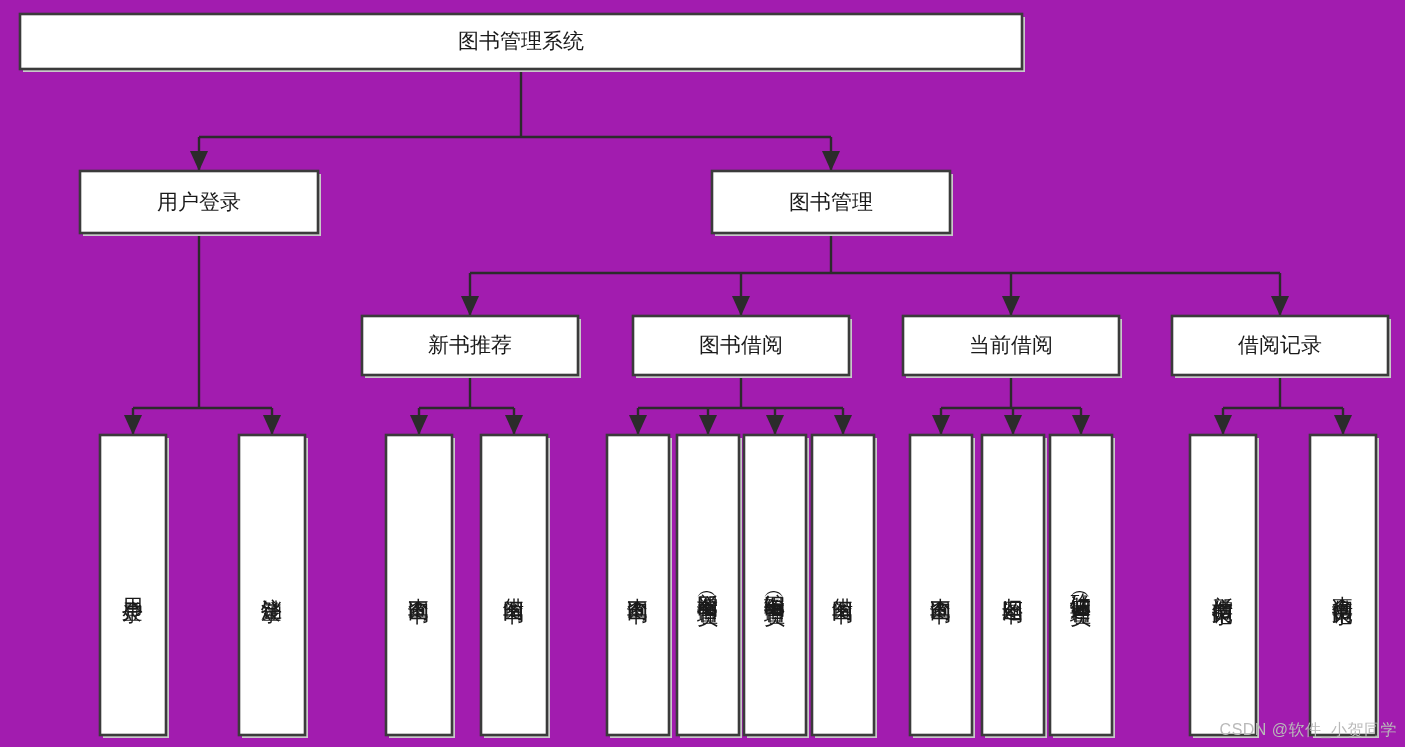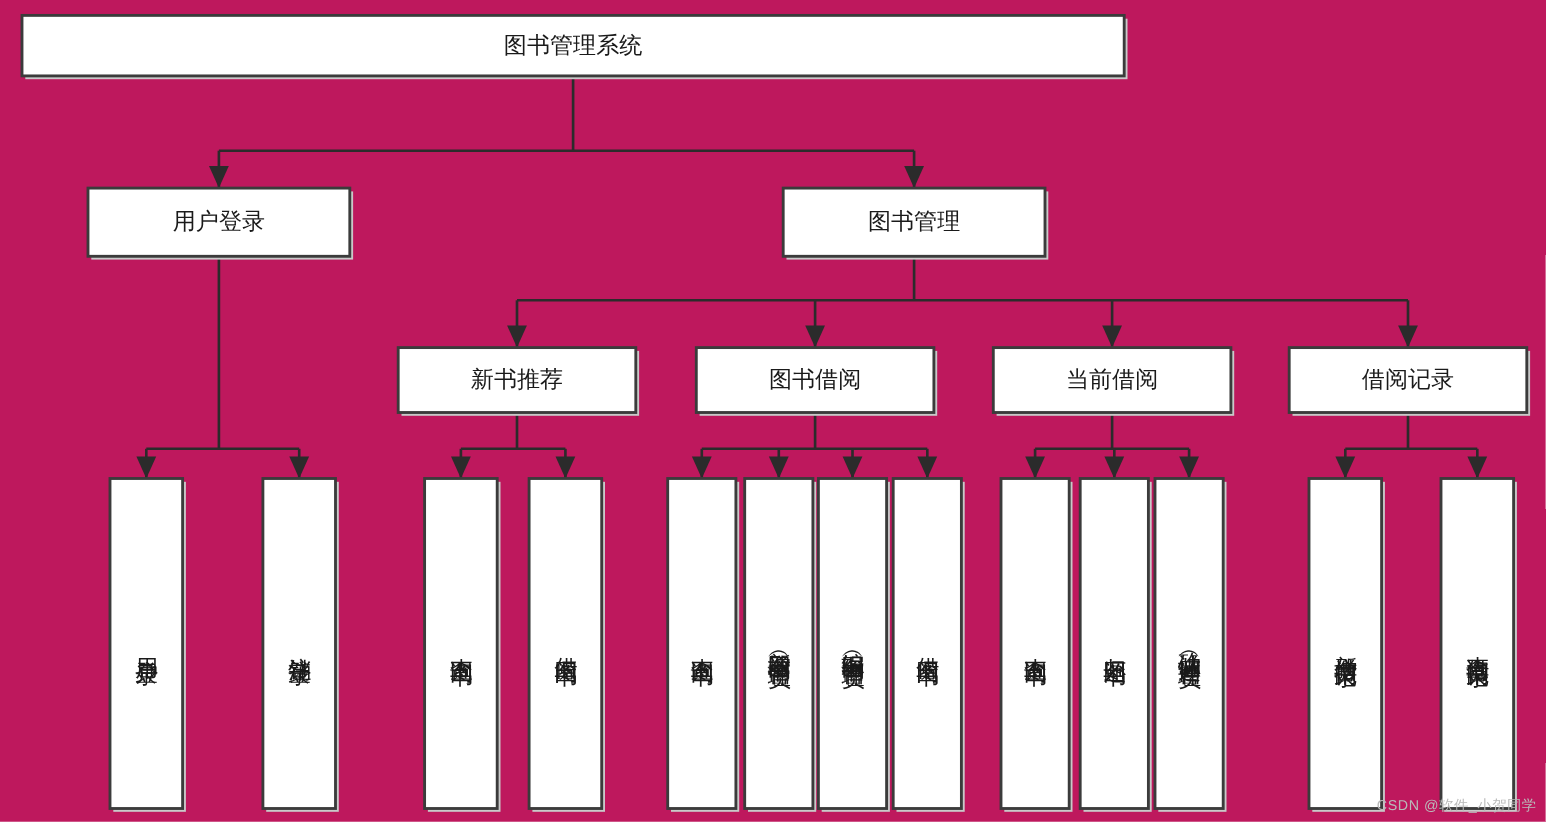--- a/index.html
+++ b/index.html
@@ -10,21 +10,21 @@
   body {
     width: 1405px;
     height: 747px;
     font-family: "Liberation Sans", "DejaVu Sans", sans-serif;
     overflow: hidden;
   }
   #chart-root {
     position: relative;
     width: 1405px;
     height: 747px;
-    background: #be185d;
+    background: #a21caf;
   }
   svg#flow {
     position: absolute;
     left: 0;
     top: 0;
     width: 1405px;
     height: 747px;
     display: block;
   }
   .node-rect {
@@ -60,21 +60,21 @@
     text-anchor: middle;
     writing-mode: vertical-rl;
     dominant-baseline: central;
     letter-spacing: 2px;
   }
   .watermark {
     position: absolute;
     right: 8px;
     bottom: 6px;
     font-family: "Liberation Sans", "DejaVu Sans", sans-serif;
-    font-size: 13px;
+    font-size: 16px;
     color: #b9b9b9;
     white-space: nowrap;
     user-select: none;
     letter-spacing: 0.5px;
   }
 </style>
 </head>
 <body>
 
 <div id="chart-root">

